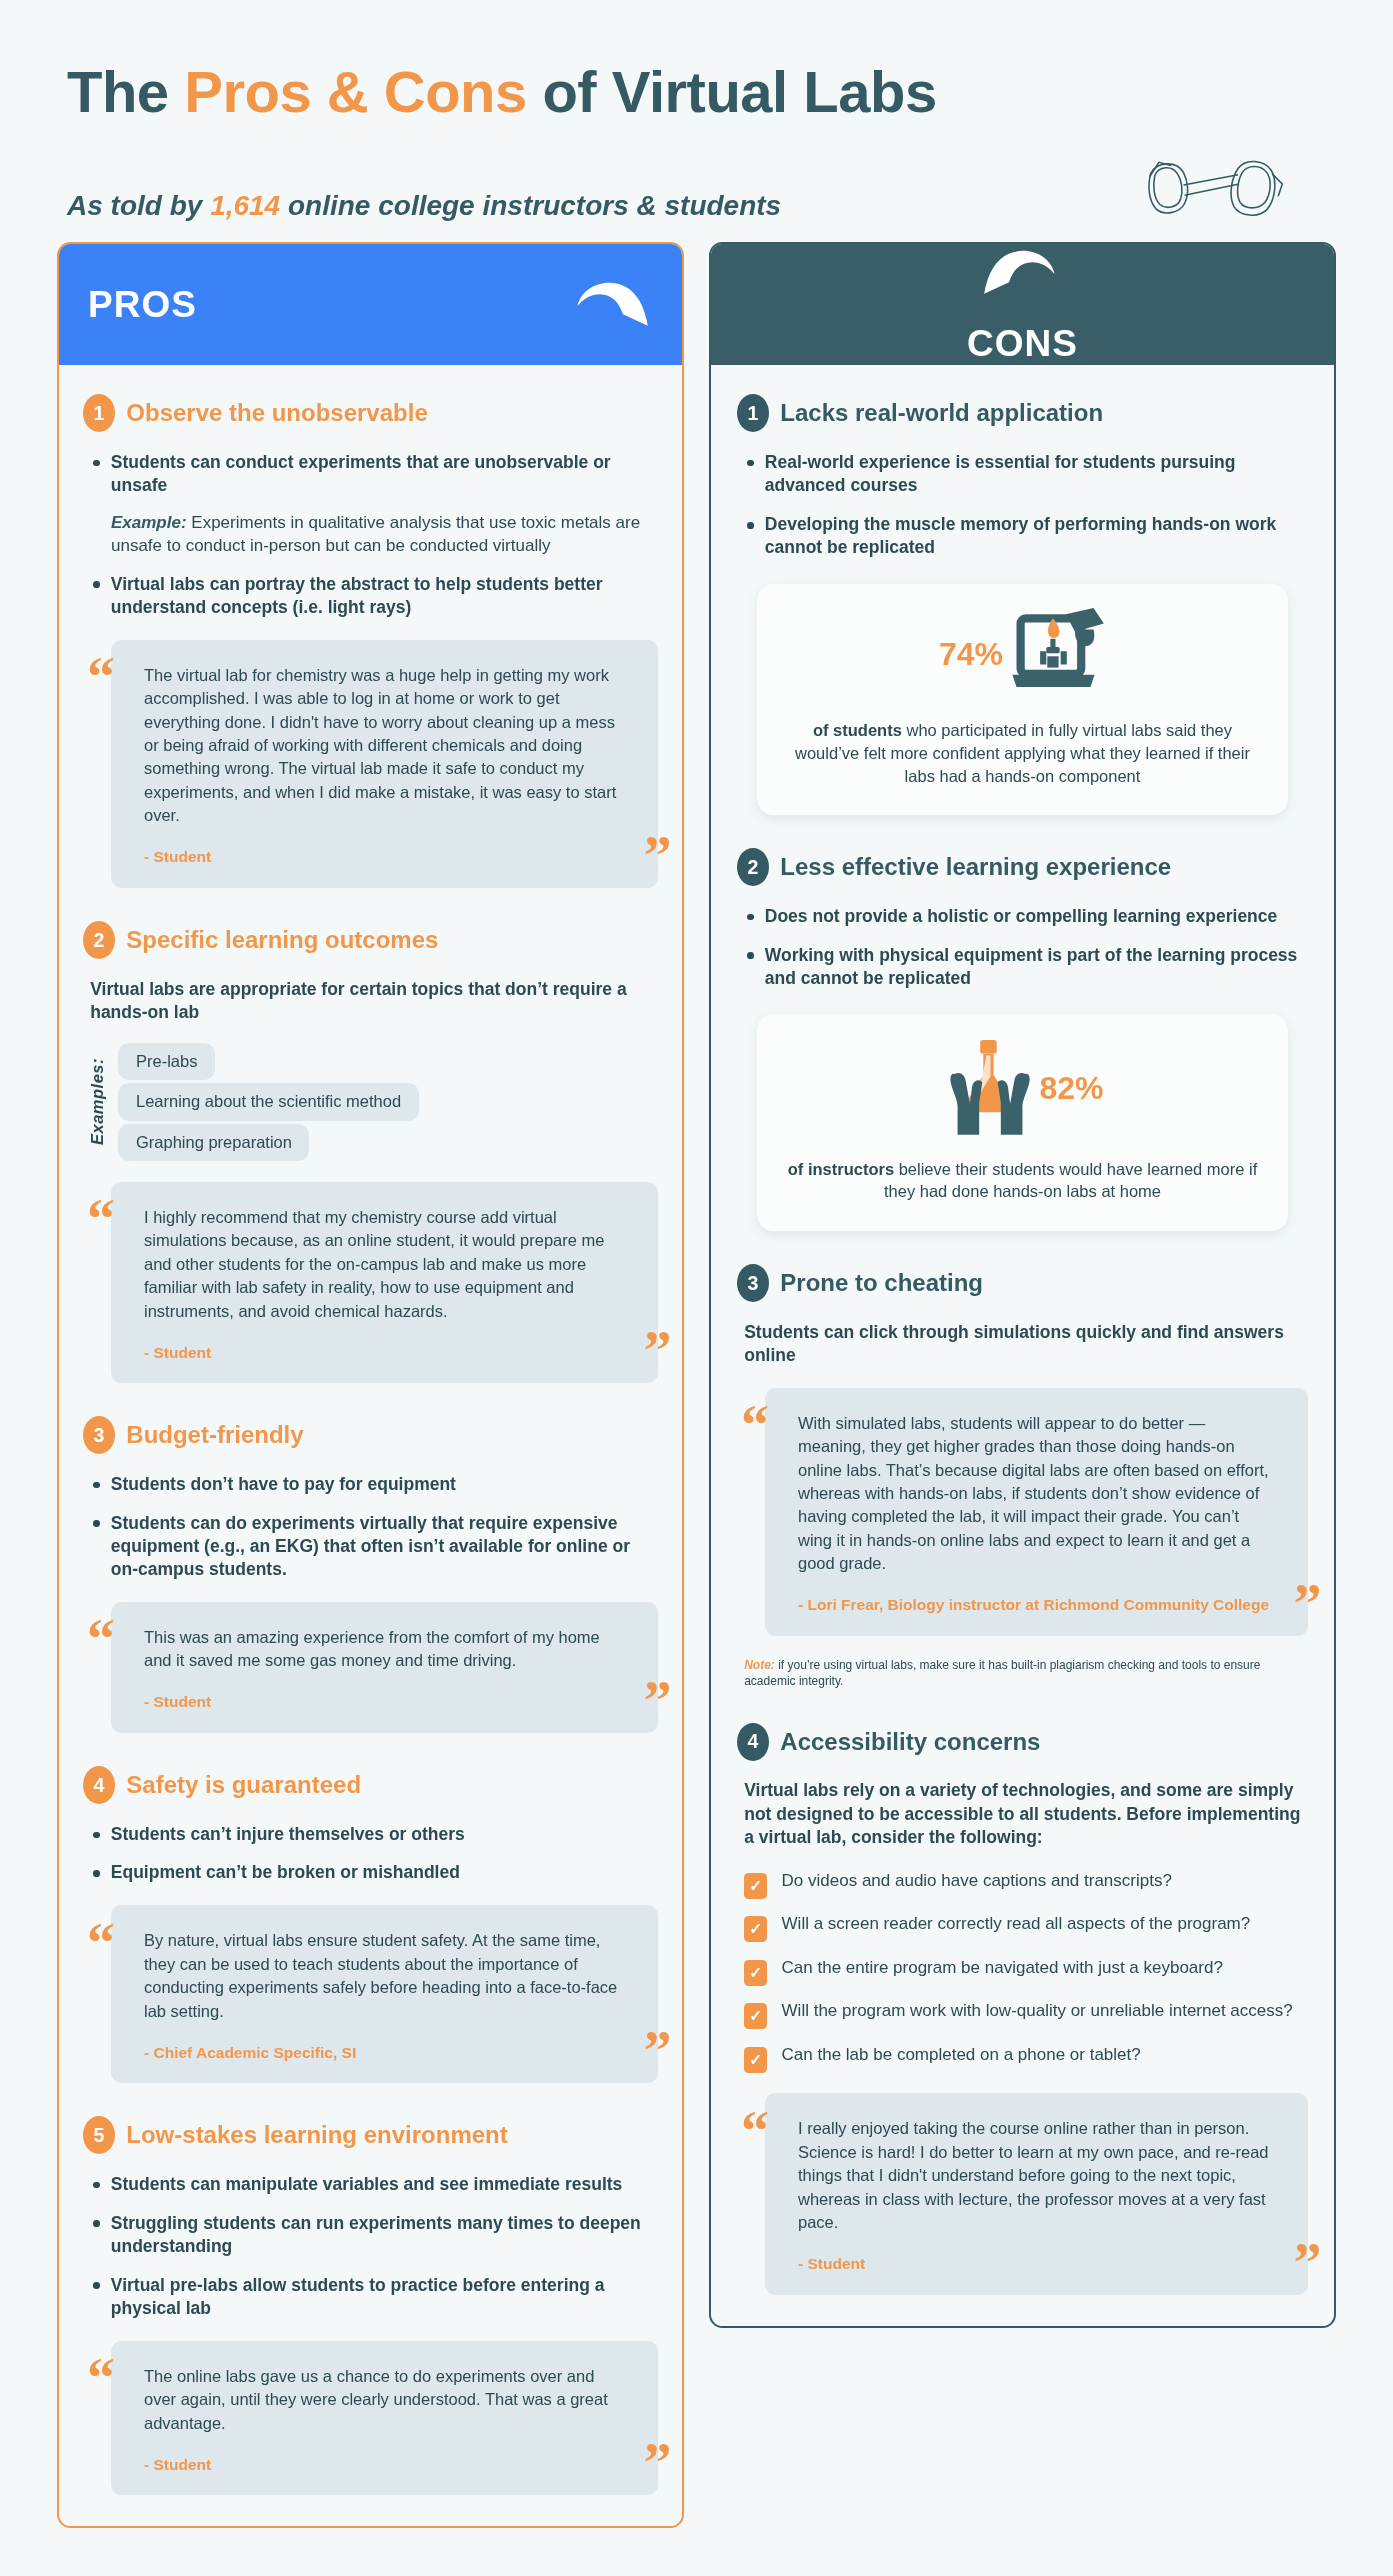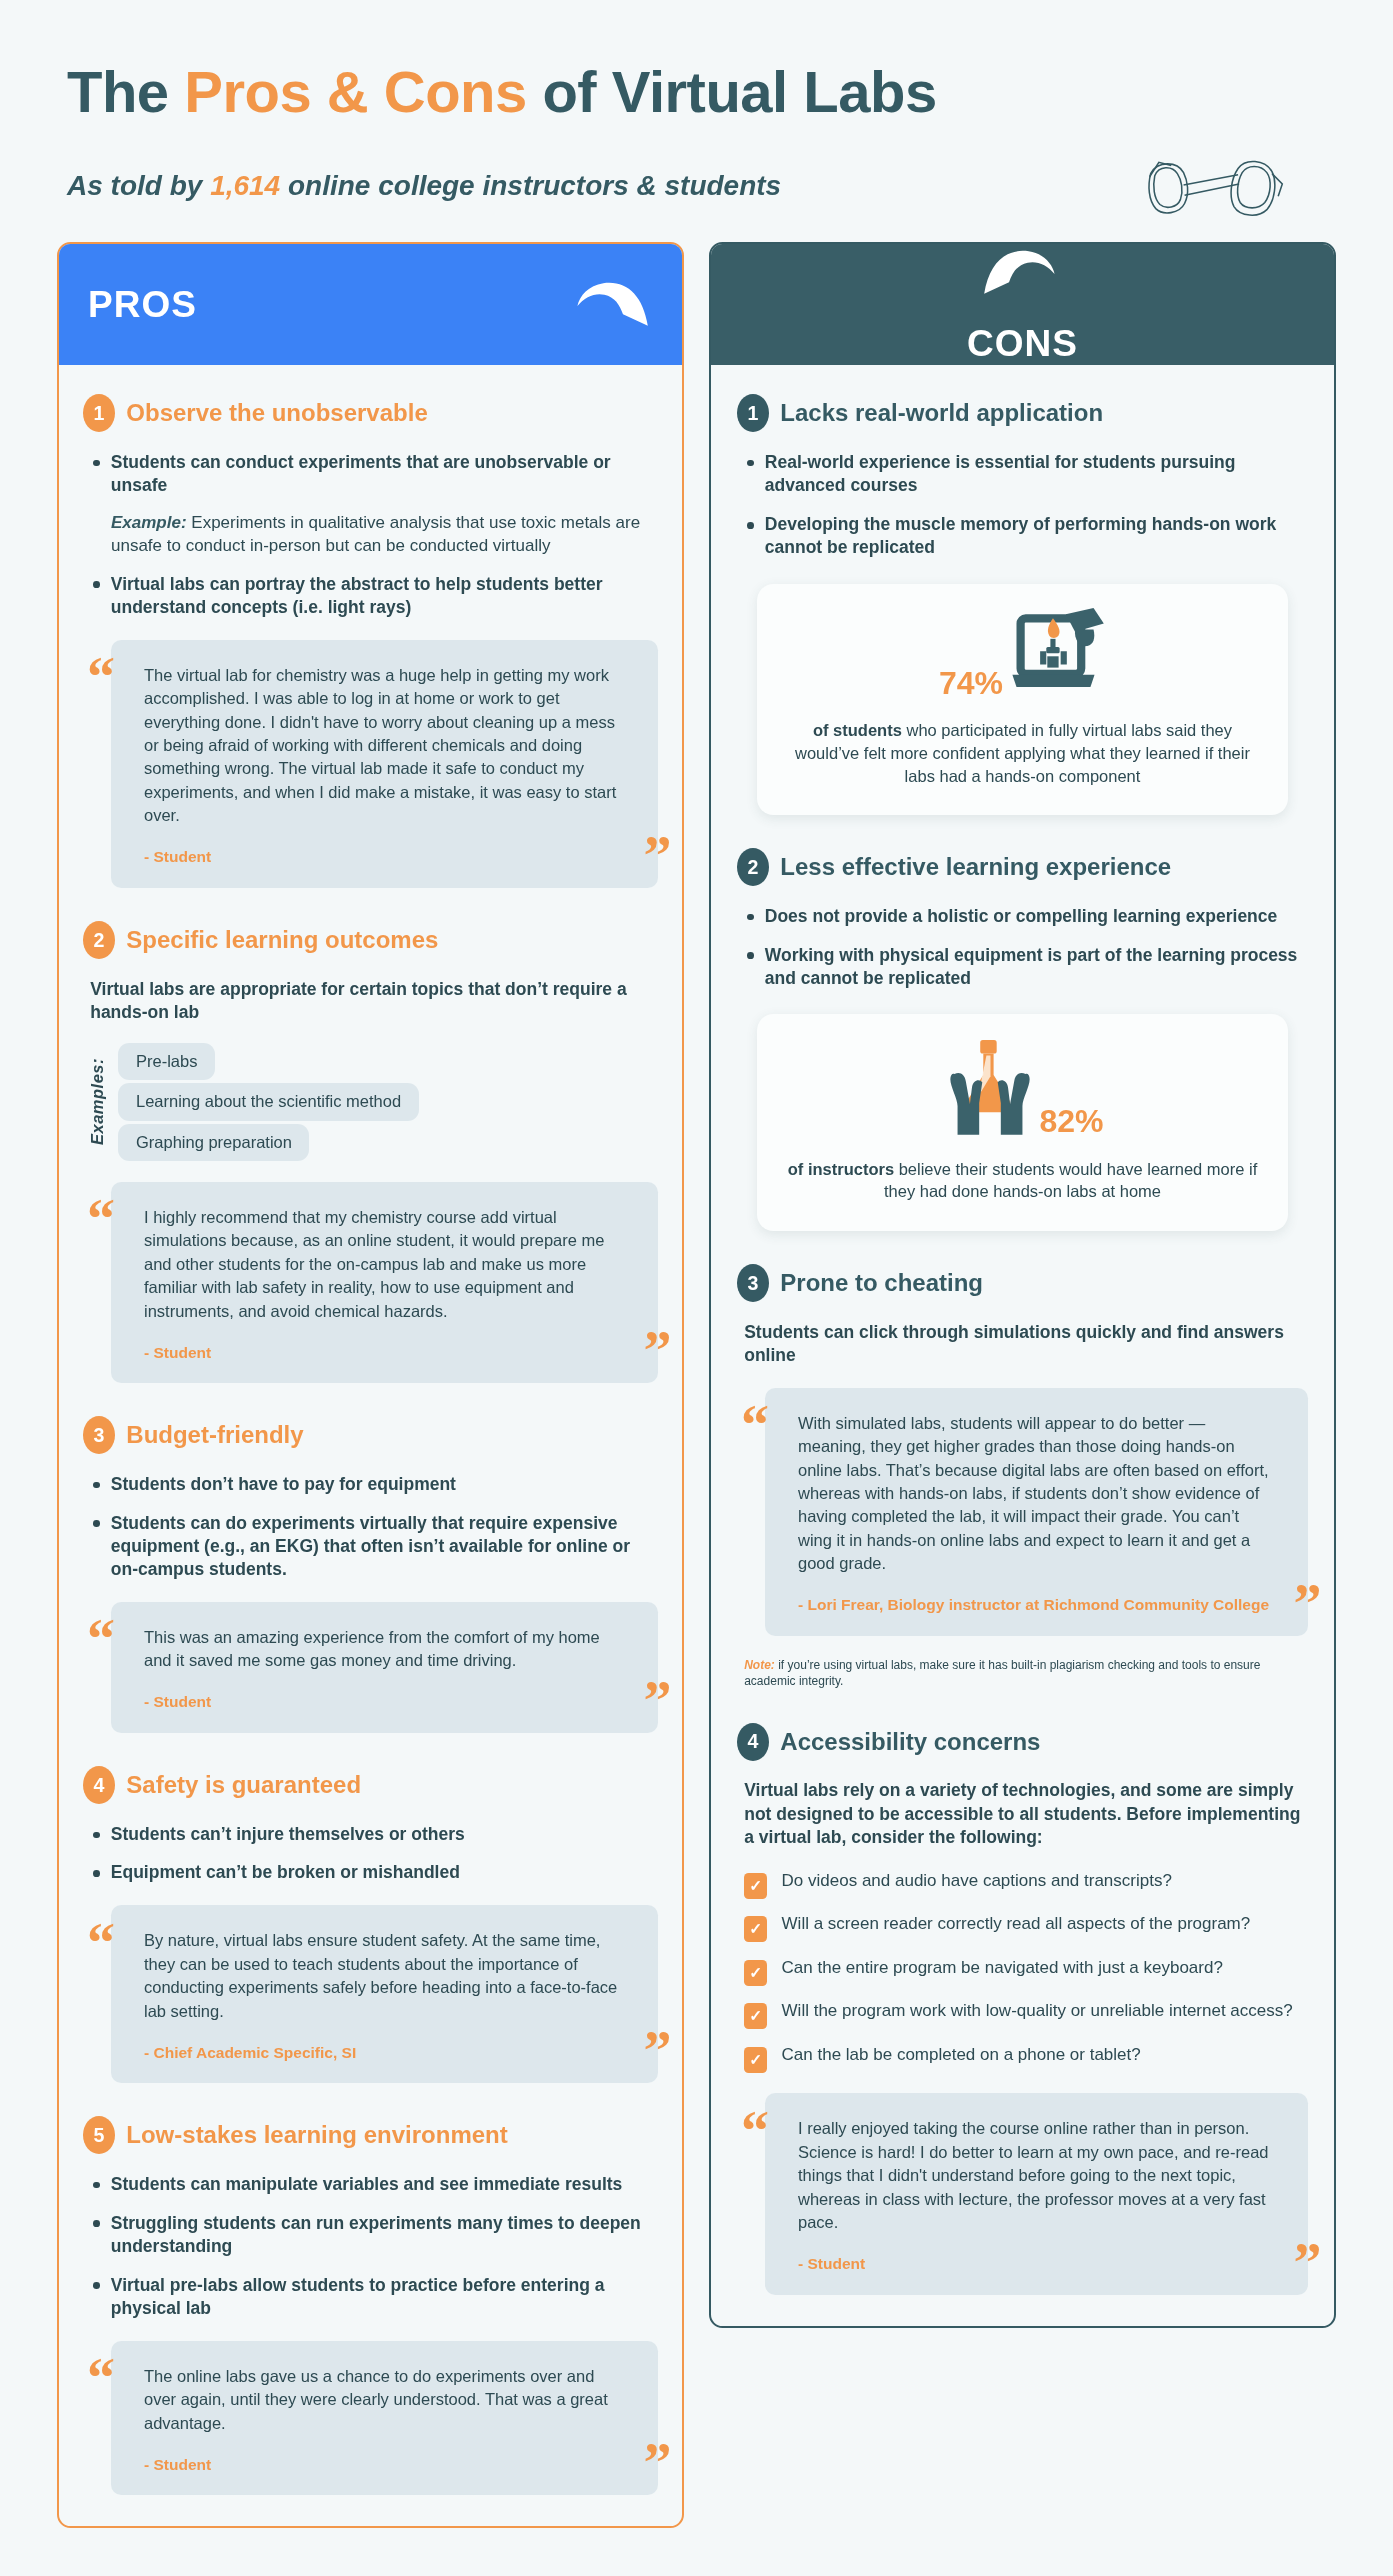--- a/index.html
+++ b/index.html
@@ -15,21 +15,21 @@
   .main-title {
     font-size: 58px;
     font-weight: 700;
     letter-spacing: -0.5px;
     color: #355a63;
     line-height: 1.05;
   }
   .main-title .accent { color: #f2974a; }
   .subtitle-row {
     display: flex;
-    align-items: center;
+    align-items: flex-end;
     justify-content: space-between;
     margin-top: 27px;
     padding-right: 31px;
   }
   .subtitle {
     font-size: 28px;
     font-style: italic;
     font-weight: 700;
     color: #355a63;
   }
@@ -162,21 +162,21 @@
 
   
   .stat-card {
     background: #fbfdfd;
     border-radius: 16.5px;
     padding: 23px 29px 28px 29px;
     margin: 24px 19.6px 0 19.6px;
     box-shadow: 0 3.1px 11.3px rgba(45,74,82,.10);
     text-align: center;
   }
-  .stat-top { display: flex; align-items: flex-end; justify-content: center; gap: 0; }
+  .stat-top { display: flex; align-items: center; justify-content: center; gap: 0; }
   .stat-pct { font-size: 32px; font-weight: 700; color: #f2974a; }
   .stat-desc {
     margin-top: 17.5px; font-size: 16.5px; line-height: 1.38; color: #2d4a52;
   }
   .stat-desc b { font-weight: 700; }
 
   
   .checklist { margin: 20.6px 0 0 7.2px; }
   .check-item { display: flex; gap: 14.4px; align-items: flex-start; margin-bottom: 14.4px; }
   .check-box {

